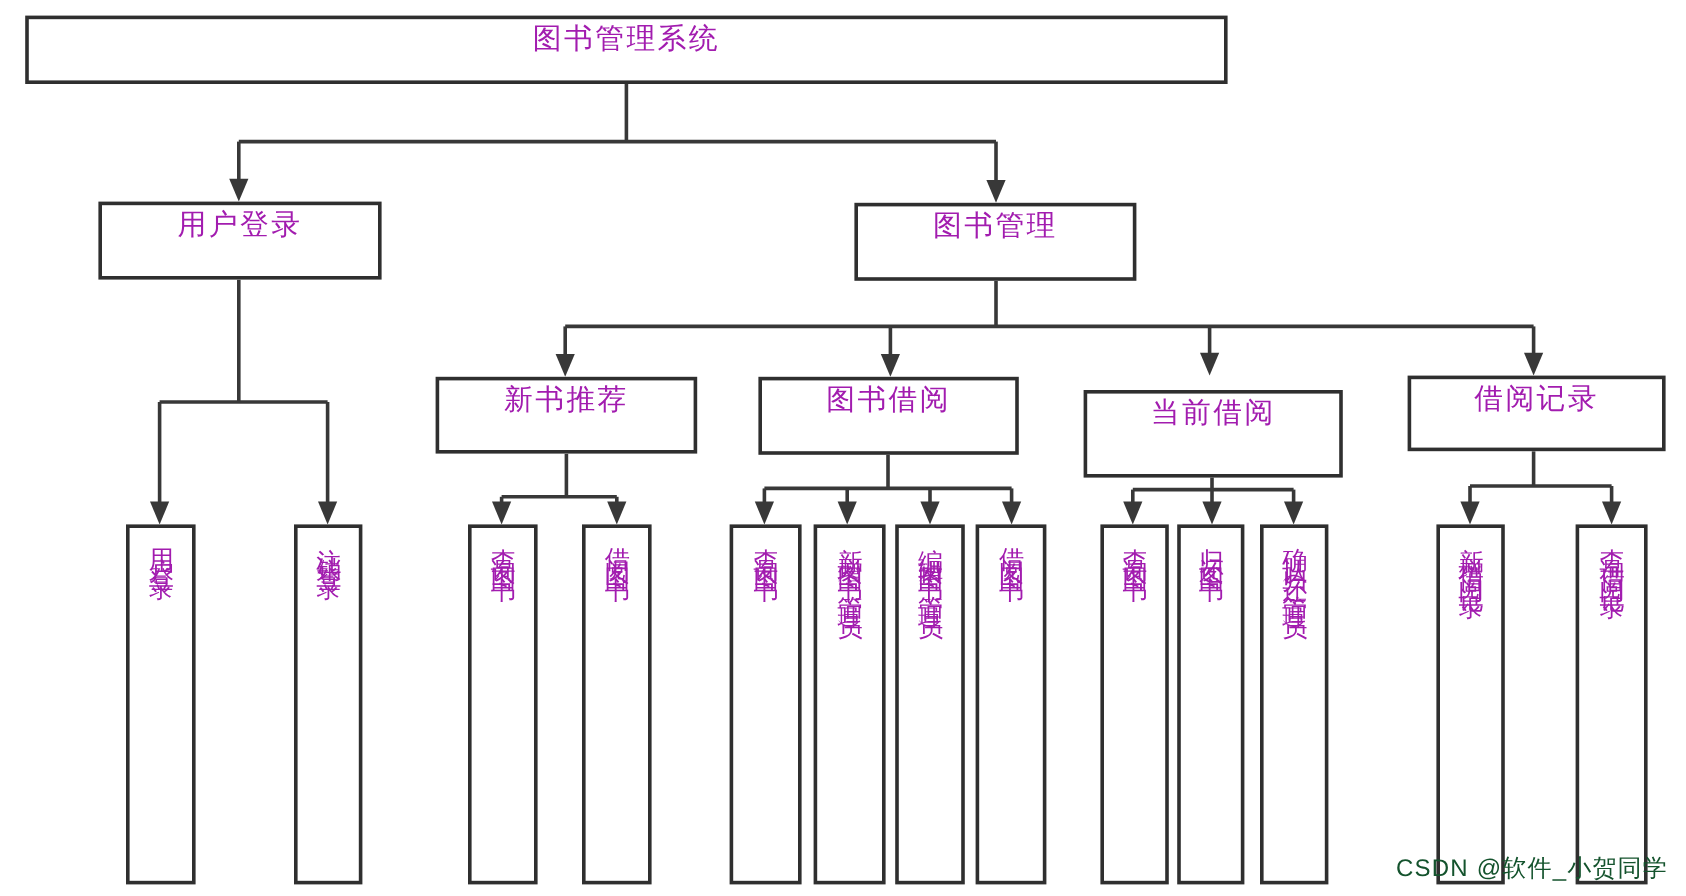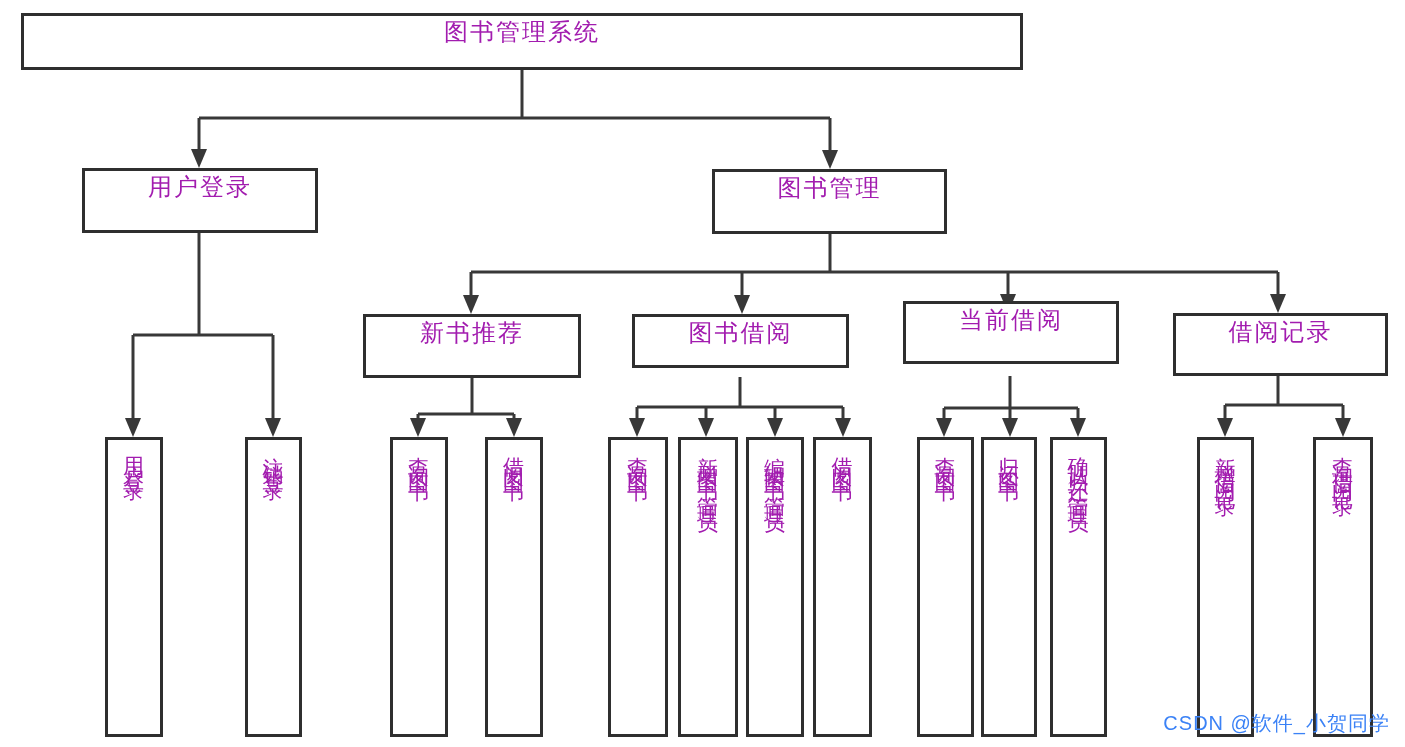--- a/index.html
+++ b/index.html
@@ -31,22 +31,22 @@
     font-size: 21px;
     line-height: 1;
     letter-spacing: 8px;
     white-space: nowrap;
   }
   
   .n-root    { left: 21px;  top: 13px;  width: 1002px; height: 57px; }
   .n-login   { left: 82px;  top: 168px; width: 236px;  height: 65px; }
   .n-mgmt    { left: 712px; top: 169px; width: 235px;  height: 65px; }
   .n-newbook { left: 363px; top: 314px; width: 218px;  height: 64px; }
-  .n-borrow  { left: 632px; top: 314px; width: 217px;  height: 54px; }
-  .n-current { left: 903px; top: 301px; width: 216px;  height: 63px; }
+  .n-borrow  { left: 632px; top: 314px; width: 217px;  height: 65px; }
+  .n-current { left: 903px; top: 325px; width: 216px;  height: 73px; }
   .n-records { left: 1173px;top: 313px; width: 215px;  height: 63px; }
   .leaf { top: 437px; height: 300px; }
   .n-a1 { left: 105px;  width: 58px; }
   .n-a2 { left: 245px;  width: 57px; }
   .n-b1 { left: 390px;  width: 58px; }
   .n-b2 { left: 485px;  width: 58px; }
   .n-c1 { left: 608px;  width: 60px; }
   .n-c2 { left: 678px;  width: 60px; }
   .n-c3 { left: 746px;  width: 58px; }
   .n-c4 { left: 813px;  width: 59px; }
@@ -54,21 +54,21 @@
   .n-d2 { left: 981px;  width: 56px; }
   .n-d3 { left: 1050px; width: 57px; }
   .n-e1 { left: 1197px; width: 57px; }
   .n-e2 { left: 1313px; width: 60px; }
   .watermark {
     position: absolute;
     right: 15px;
     top: 710px;
     font-size: 20px;
     letter-spacing: 1px;
-    color: #3b82f6;
+    color: #14532d;
     white-space: nowrap;
     z-index: 5;
   }
 </style>
 </head>
 <body>
 
 <div id="canvas">
 
   <svg id="wires" viewBox="0 0 1405 747" xmlns="http://www.w3.org/2000/svg">

